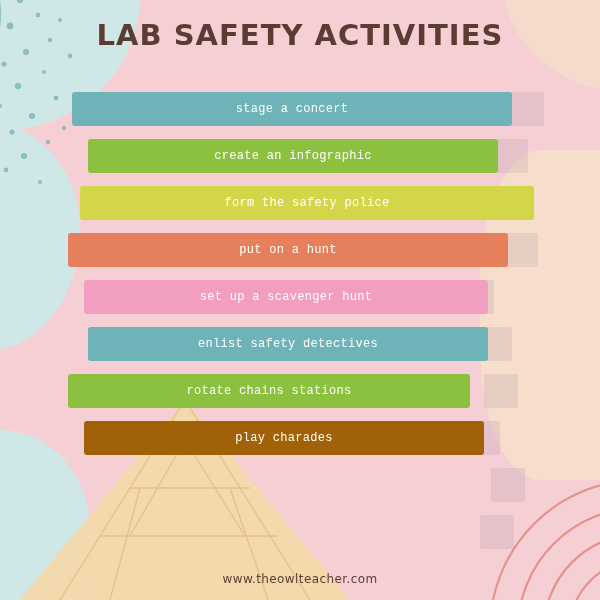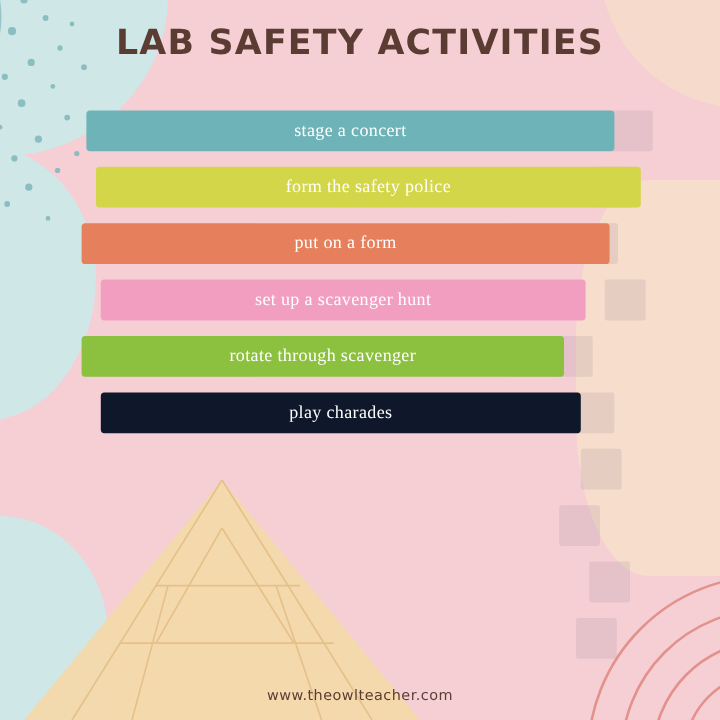--- a/index.html
+++ b/index.html
@@ -135,22 +135,22 @@
   .bar {
     position: absolute;
     top: 4px;
     height: 34px;
     border-radius: 3px;
     display: flex;
     align-items: center;
     justify-content: center;
   }
   .bar-label {
-    font-family: Liberation Serif, serif;
-    font-size: 15px;
+    font-family: Liberation Mono, monospace;
+    font-size: 12px;
     color: #ffffff;
     white-space: nowrap;
     letter-spacing: .3px;
   }
 
   
   .footer {
     position: absolute;
     bottom: 14px;
     left: 0;
@@ -240,40 +240,50 @@
 
   <div class="title">Lab Safety Activities</div>
 
   <div class="bars">
     <div class="bar-row">
       <div class="bar" style="left:72px; width:440px; background:#6db3b8;">
         <span class="bar-label">stage a concert</span>
       </div>
     </div>
     <div class="bar-row">
+      <div class="bar" style="left:88px; width:410px; background:#8cc03f;">
+        <span class="bar-label">create an infographic</span>
+      </div>
+    </div>
+    <div class="bar-row">
       <div class="bar" style="left:80px; width:454px; background:#d4d64a;">
         <span class="bar-label">form the safety police</span>
       </div>
     </div>
     <div class="bar-row">
       <div class="bar" style="left:68px; width:440px; background:#e6805c;">
-        <span class="bar-label">put on a form</span>
+        <span class="bar-label">put on a hunt</span>
       </div>
     </div>
     <div class="bar-row">
       <div class="bar" style="left:84px; width:404px; background:#f29ec0;">
         <span class="bar-label">set up a scavenger hunt</span>
       </div>
     </div>
     <div class="bar-row">
+      <div class="bar" style="left:88px; width:400px; background:#6db3b8;">
+        <span class="bar-label">enlist safety detectives</span>
+      </div>
+    </div>
+    <div class="bar-row">
       <div class="bar" style="left:68px; width:402px; background:#8cc03f;">
-        <span class="bar-label">rotate through scavenger</span>
-      </div>
-    </div>
-    <div class="bar-row">
-      <div class="bar" style="left:84px; width:400px; background:#0f172a;">
+        <span class="bar-label">rotate chains stations</span>
+      </div>
+    </div>
+    <div class="bar-row">
+      <div class="bar" style="left:84px; width:400px; background:#a16207;">
         <span class="bar-label">play charades</span>
       </div>
     </div>
   </div>
 
   <div class="footer">www.theowlteacher.com</div>
 </div>
 
 </body></html>

